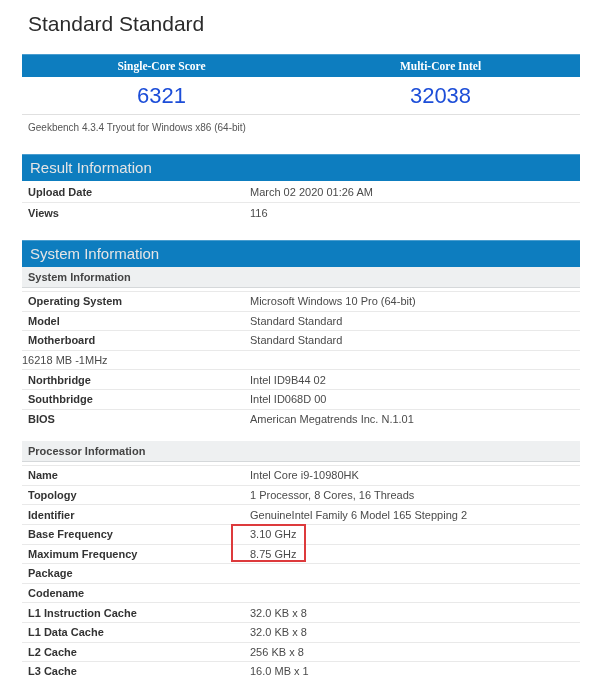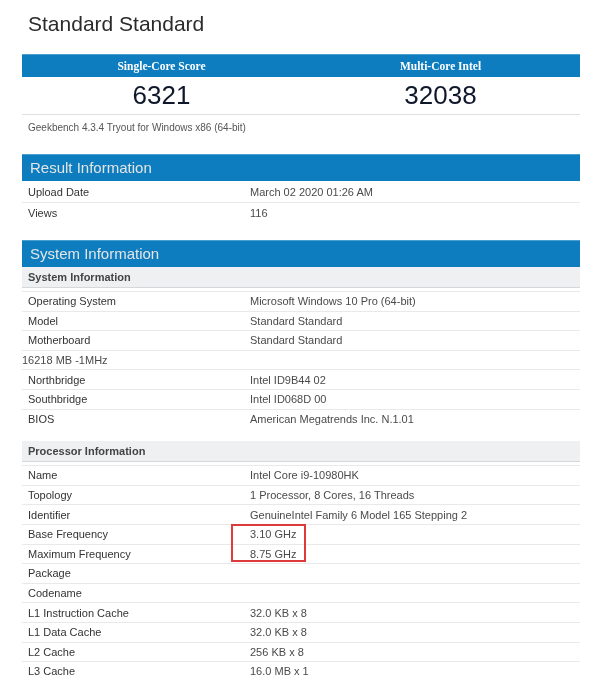--- a/index.html
+++ b/index.html
@@ -20,21 +20,21 @@
     box-shadow: inset 0 1px 0 rgba(255,255,255,0.25);
     font-family: Liberation Serif, serif;
   }
   .score-head .cell {
     flex: 1 1 50%; display: flex; align-items: center; justify-content: center;
     color: #ffffff; font-size: 11.5px; font-weight: bold;
   }
   .score-values { display: flex; height: 38px; border-bottom: 1px solid #e0e0e0; }
   .score-values .cell {
     flex: 1 1 50%; display: flex; align-items: center; justify-content: center;
-    color: #0f172a; font-size: 26px; font-weight: 400;
+    color: #1d4ed8; font-size: 22px; font-weight: 400;
   }
 
   .caption { margin-top: 5px; padding-left: 6px; font-size: 10px; line-height: 15px; color: #555555; }
 
   .section { margin-top: 19px; }
   .section.second { margin-top: 17px; }
   .section-header {
     height: 27px; background: #0d7dbf; color: #e5e5e5;
     display: flex; align-items: center; padding-left: 8px;
     font-size: 15px; font-weight: 400;
@@ -50,21 +50,21 @@
 
   .row {
     display: flex; align-items: center;
     height: 19.6px; border-top: 1px solid #e9e9e9;
     font-size: 11px;
   }
   .rows.result .row { height: 21px; }
   .rows.result .row:first-child { border-top: none; }
   .row .label {
     flex: 0 0 228px; padding-left: 6px;
-    font-weight: normal; color: #333333;
+    font-weight: bold; color: #333333;
     white-space: nowrap; overflow: hidden;
   }
   .row .value { flex: 1 1 auto; color: #4a4a4a; white-space: nowrap; overflow: hidden; }
 
   .highlight-box {
     position: absolute; left: 231px; top: 517px; width: 75px; height: 38px;
     border: 2px solid #dd3a3c; pointer-events: none;
   }
 </style>
 </head>

